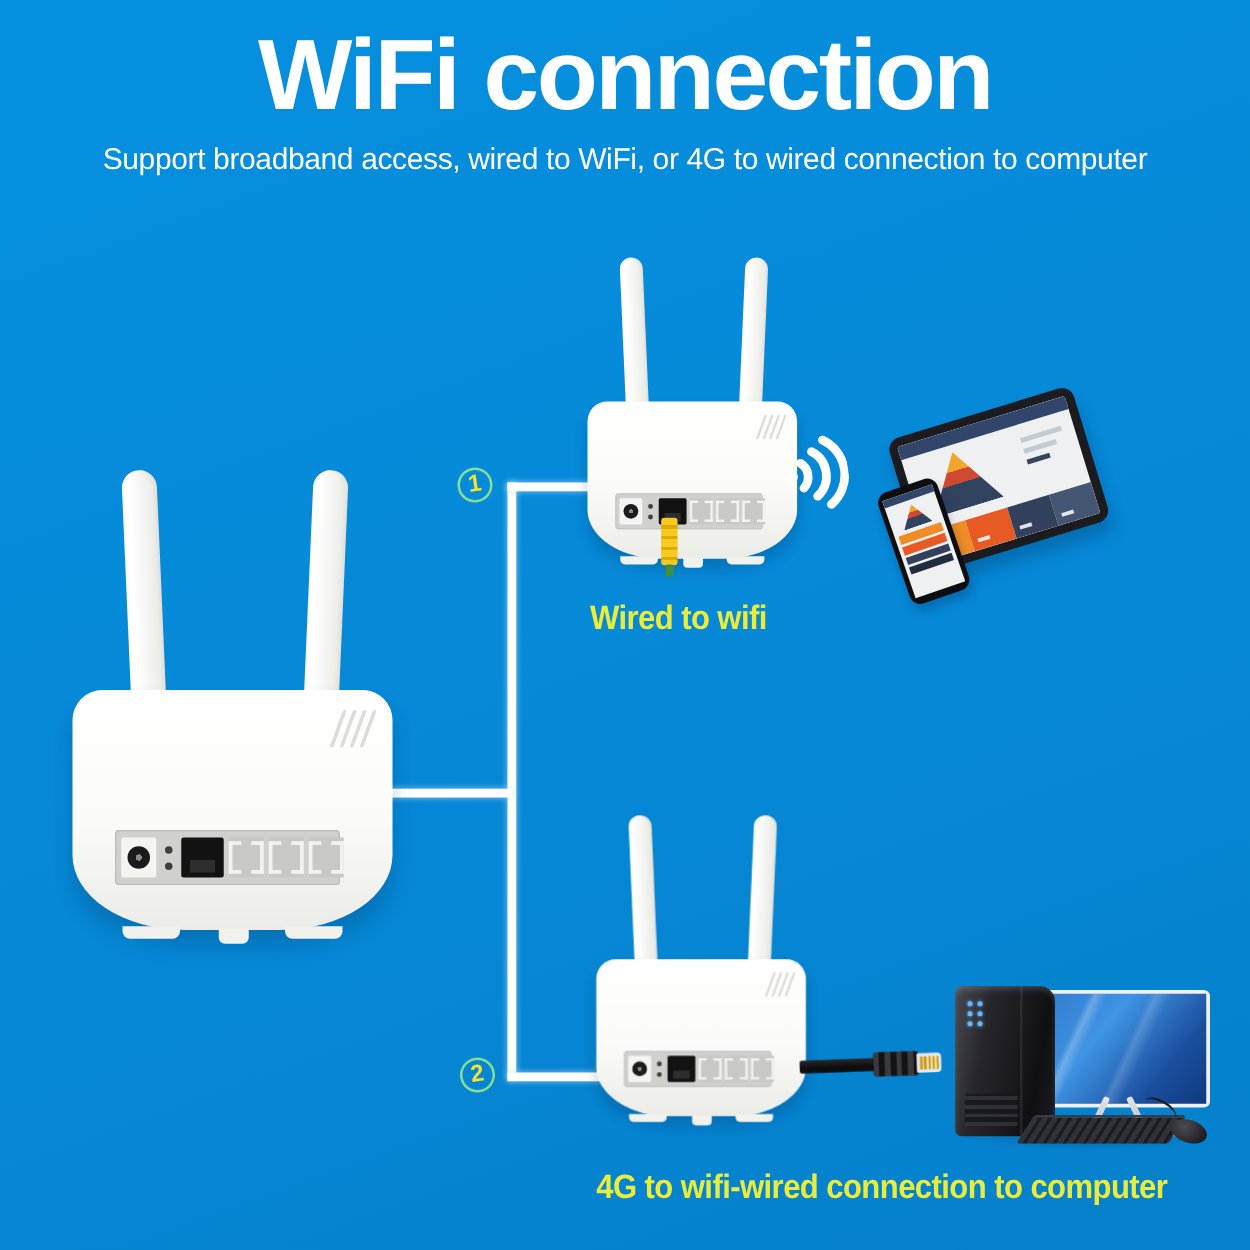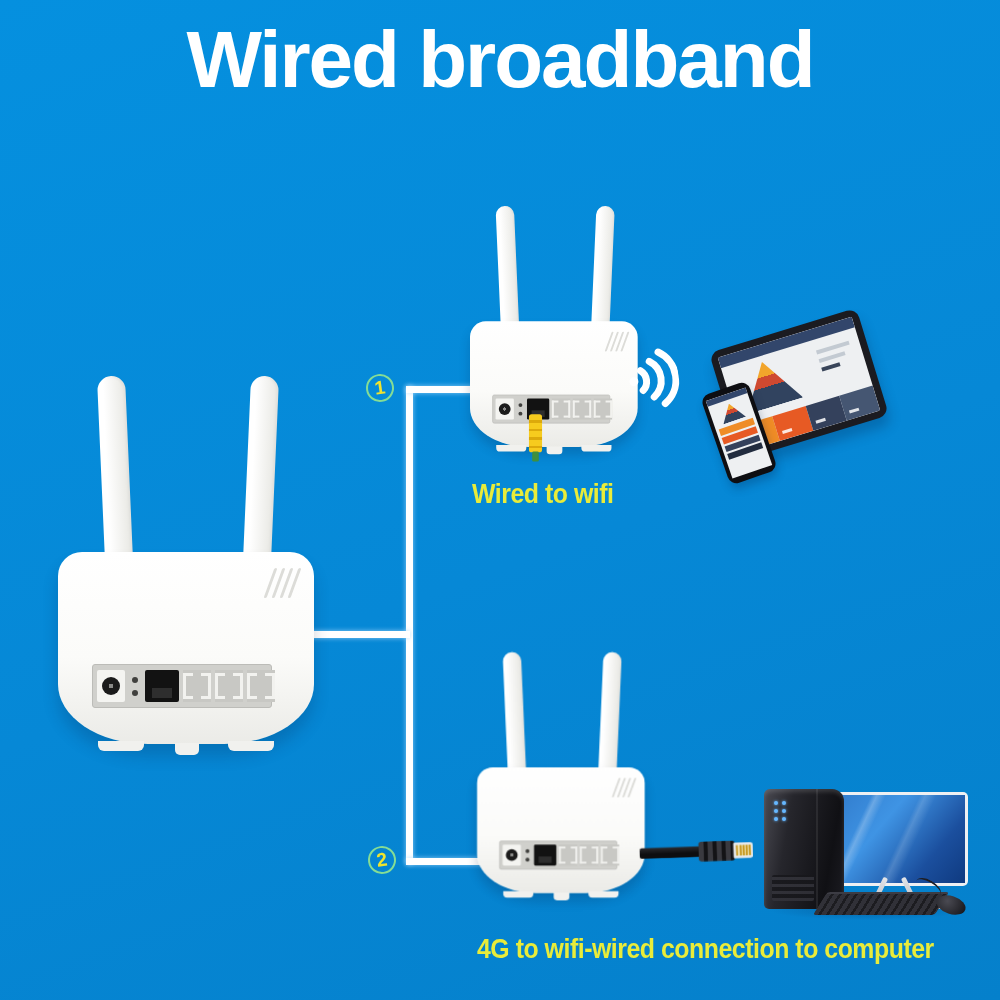--- a/index.html
+++ b/index.html
@@ -151,21 +151,22 @@
     border-radius:50%; transform:rotate(18deg);
     background:radial-gradient(circle at 35% 35%,#4a4a52,#121216); }
   .mouse::before { content:""; position:absolute; left:-26px; top:-8px; width:28px; height:13px;
     border-top:2px solid #1e1e24; border-radius:50%; transform:rotate(12deg); }
 </style>
 </head>
 <body>
 
 <div id="canvas">
 
-  <div class="page-title">Wired broadband</div>
+  <div class="page-title">WiFi connection</div>
+  <div class="page-subtitle">Support broadband access, wired to WiFi, or 4G to wired connection to computer</div>
 
   <div class="conn v"></div>
   <div class="conn h-top"></div>
   <div class="conn h-mid"></div>
   <div class="conn h-bot"></div>
 
   <div class="badge b1">1</div>
   <div class="badge b2">2</div>
 
   <div class="router big" style="left:58px; top:376px;">

